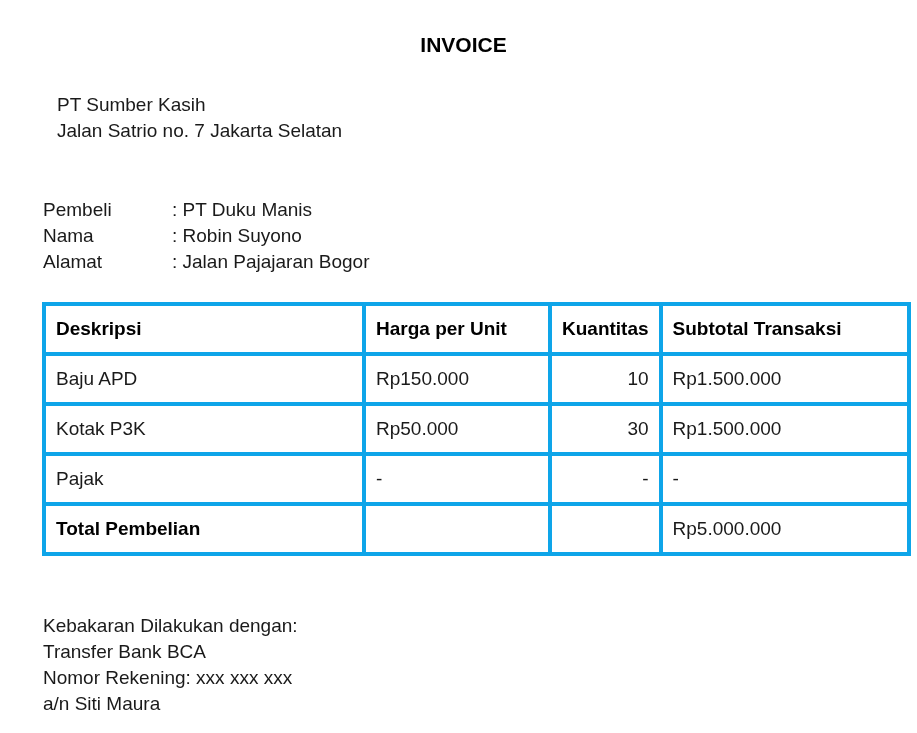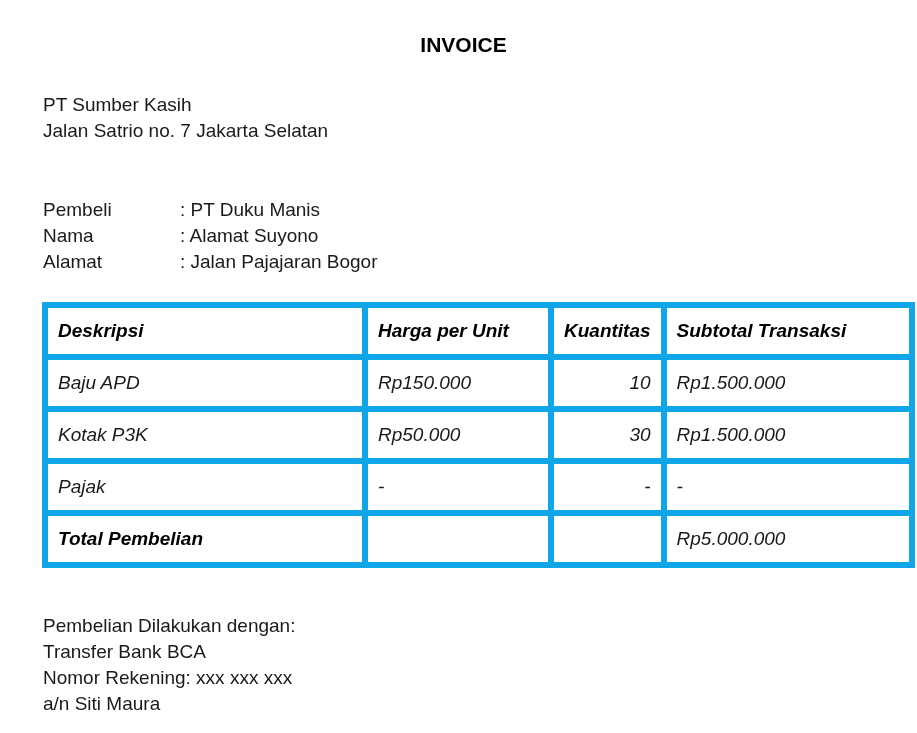--- a/index.html
+++ b/index.html
@@ -1,27 +1,27 @@
 <!DOCTYPE html>
 <html><head>
 <meta charset="utf-8">
 <style>
   html, body { margin: 0; padding: 0; background: #ffffff; }
   body { width: 917px; height: 733px; position: relative; overflow: hidden;
          font-family: "Liberation Sans", sans-serif; color: #1a1a1a; font-size: 19px; }
   .title { position: absolute; left: 0; width: 927px; top: 33px; text-align: center;
            font-weight: bold; font-size: 21px; color: #000; }
   .block { position: absolute; left: 43px; line-height: 26px; }
-  .seller { top: 92px; }
+  .seller { top: 92px; margin-left: 14px; }
   .buyer { top: 197px; }
-  .buyer .row { display: flex; gap: 8px; }
+  .buyer .row { display: flex; }
   .buyer .k { width: 129px; }
   table { position: absolute; left: 42px; top: 302px; border-collapse: collapse; }
-  td { border: 6px solid #0ea5e9; height: 42px; padding: 12px 10px; font-size: 19px;
-       color: #1a1a1a; vertical-align: middle; box-sizing: border-box; white-space: nowrap; font-style: italic; }
+  td { border: 4px solid #0ea5e9; height: 42px; padding: 12px 10px; font-size: 19px;
+       color: #1a1a1a; vertical-align: middle; box-sizing: border-box; white-space: nowrap; }
   td.c0 { width: 320px; }
   td.c1 { width: 186px; }
   td.c2 { width: 110px; text-align: right; }
   td.c3 { width: 248px; }
   tr.head td, td.bold { font-weight: bold; color: #000; }
   .payment { top: 613px; }
 </style>
 </head>
 <body>
 
@@ -32,21 +32,21 @@
   <div>Jalan Satrio no. 7 Jakarta Selatan</div>
 </div>
 
 <div class="block buyer">
   <div class="row">
     <span class="k">Pembeli</span>
     <span>: PT Duku Manis</span>
   </div>
   <div class="row">
     <span class="k">Nama</span>
-    <span>: Alamat Suyono</span>
+    <span>: Robin Suyono</span>
   </div>
   <div class="row">
     <span class="k">Alamat</span>
     <span>: Jalan Pajajaran Bogor</span>
   </div>
 </div>
 
 <table>
   <tbody>
       <tr class="head">
@@ -76,17 +76,17 @@
   <tr>
     <td class="c0 bold">Total Pembelian</td>
     <td class="c1"></td>
     <td class="c2"></td>
     <td class="c3">Rp5.000.000</td>
   </tr>
 </tbody>
   </table>
 
 <div class="block payment">
-  <div>Pembelian Dilakukan dengan:</div>
+  <div>Kebakaran Dilakukan dengan:</div>
   <div>Transfer Bank BCA</div>
   <div>Nomor Rekening: xxx xxx xxx</div>
   <div>a/n Siti Maura</div>
 </div>
 
 </body></html>

